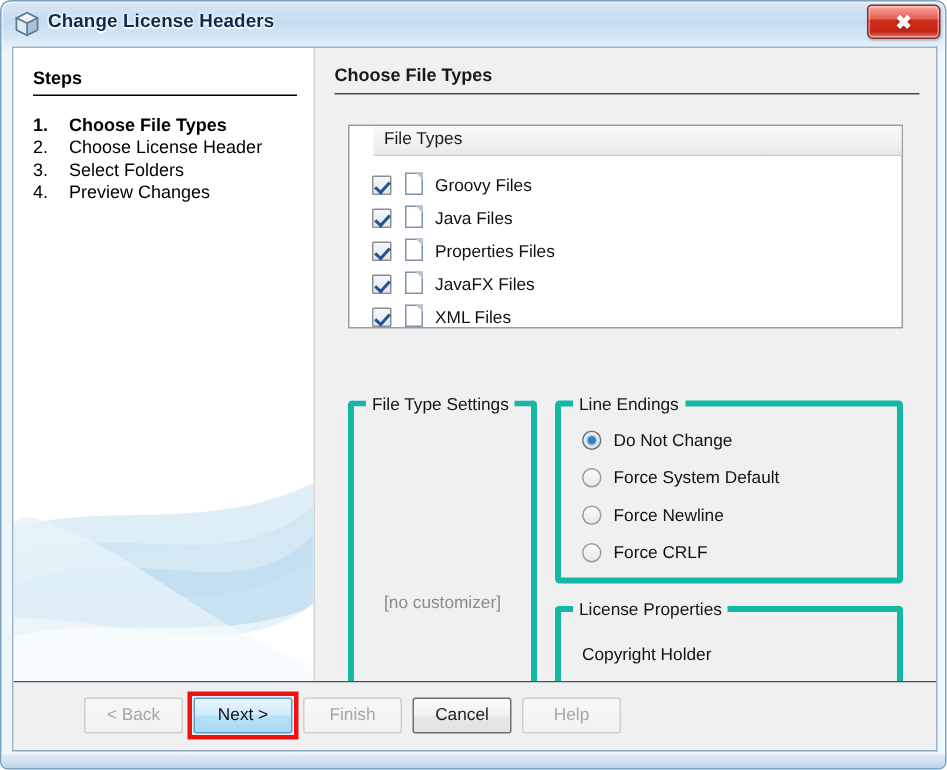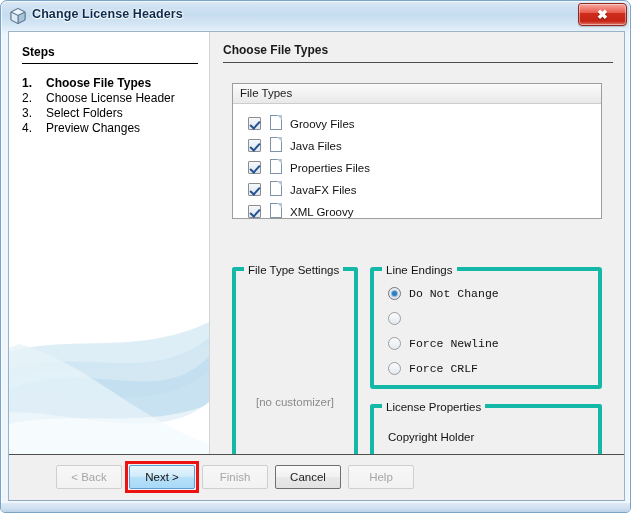--- a/index.html
+++ b/index.html
@@ -178,20 +178,21 @@
   }
   #filetypes-header {
     position: relative;
     height: 20px;
     box-sizing: border-box;
     background: linear-gradient(to bottom, #fbfbfb 0%, #f2f2f2 50%, #e9e9e9 100%);
     border-bottom: 1px solid #cdcdcd;
     font-size: 11.5px;
     color: #1c1c1c;
     padding: 3px 0 0 7px;
+    margin-left: 16px;
   }
   #filetypes-list {
     position: relative;
     padding: 4px 0 0 0;
   }
   .ft-row {
     position: relative;
     height: 22px;
     display: flex;
     align-items: flex-end;
@@ -267,21 +268,20 @@
     color: #8b8b8b;
   }
 
   #line-endings { left: 160px; top: 235px; width: 232px; height: 122px; }
   .radio-row {
     position: absolute;
     left: 14px;
     display: flex;
     align-items: center;
     cursor: default;
-    font-family: Liberation Mono, monospace;
   }
   .radio {
     position: relative;
     width: 13px; height: 13px;
     border-radius: 50%;
     box-sizing: border-box;
     border: 1px solid #9d9d9d;
     background: linear-gradient(to bottom, #fbfcfd 0%, #eef2f6 55%, #e2e9f0 100%);
     flex: 0 0 auto;
     margin-right: 8px;
@@ -444,40 +444,41 @@
 
           <div class="ft-row">
             <span class="checkbox checked"></span>
             <span class="doc-icon"></span>
             <span class="ft-label">JavaFX Files</span>
           </div>
 
           <div class="ft-row">
             <span class="checkbox checked"></span>
             <span class="doc-icon"></span>
-            <span class="ft-label">XML Groovy</span>
+            <span class="ft-label">XML Files</span>
           </div>
 
         </div>
       </div>
 
       <div class="groupbox" id="file-type-settings">
         <span class="gb-title">File Type Settings</span>
         <div id="no-customizer">[no customizer]</div>
       </div>
 
       <div class="groupbox" id="line-endings">
         <span class="gb-title">Line Endings</span>
 
         <div class="radio-row" style="top:16px;">
           <span class="radio selected"></span>
           <span class="radio-label">Do Not Change</span>
         </div>
         <div class="radio-row" style="top:41px;">
           <span class="radio"></span>
+          <span class="radio-label">Force System Default</span>
         </div>
         <div class="radio-row" style="top:66px;">
           <span class="radio"></span>
           <span class="radio-label">Force Newline</span>
         </div>
         <div class="radio-row" style="top:91px;">
           <span class="radio"></span>
           <span class="radio-label">Force CRLF</span>
         </div>
       </div>

